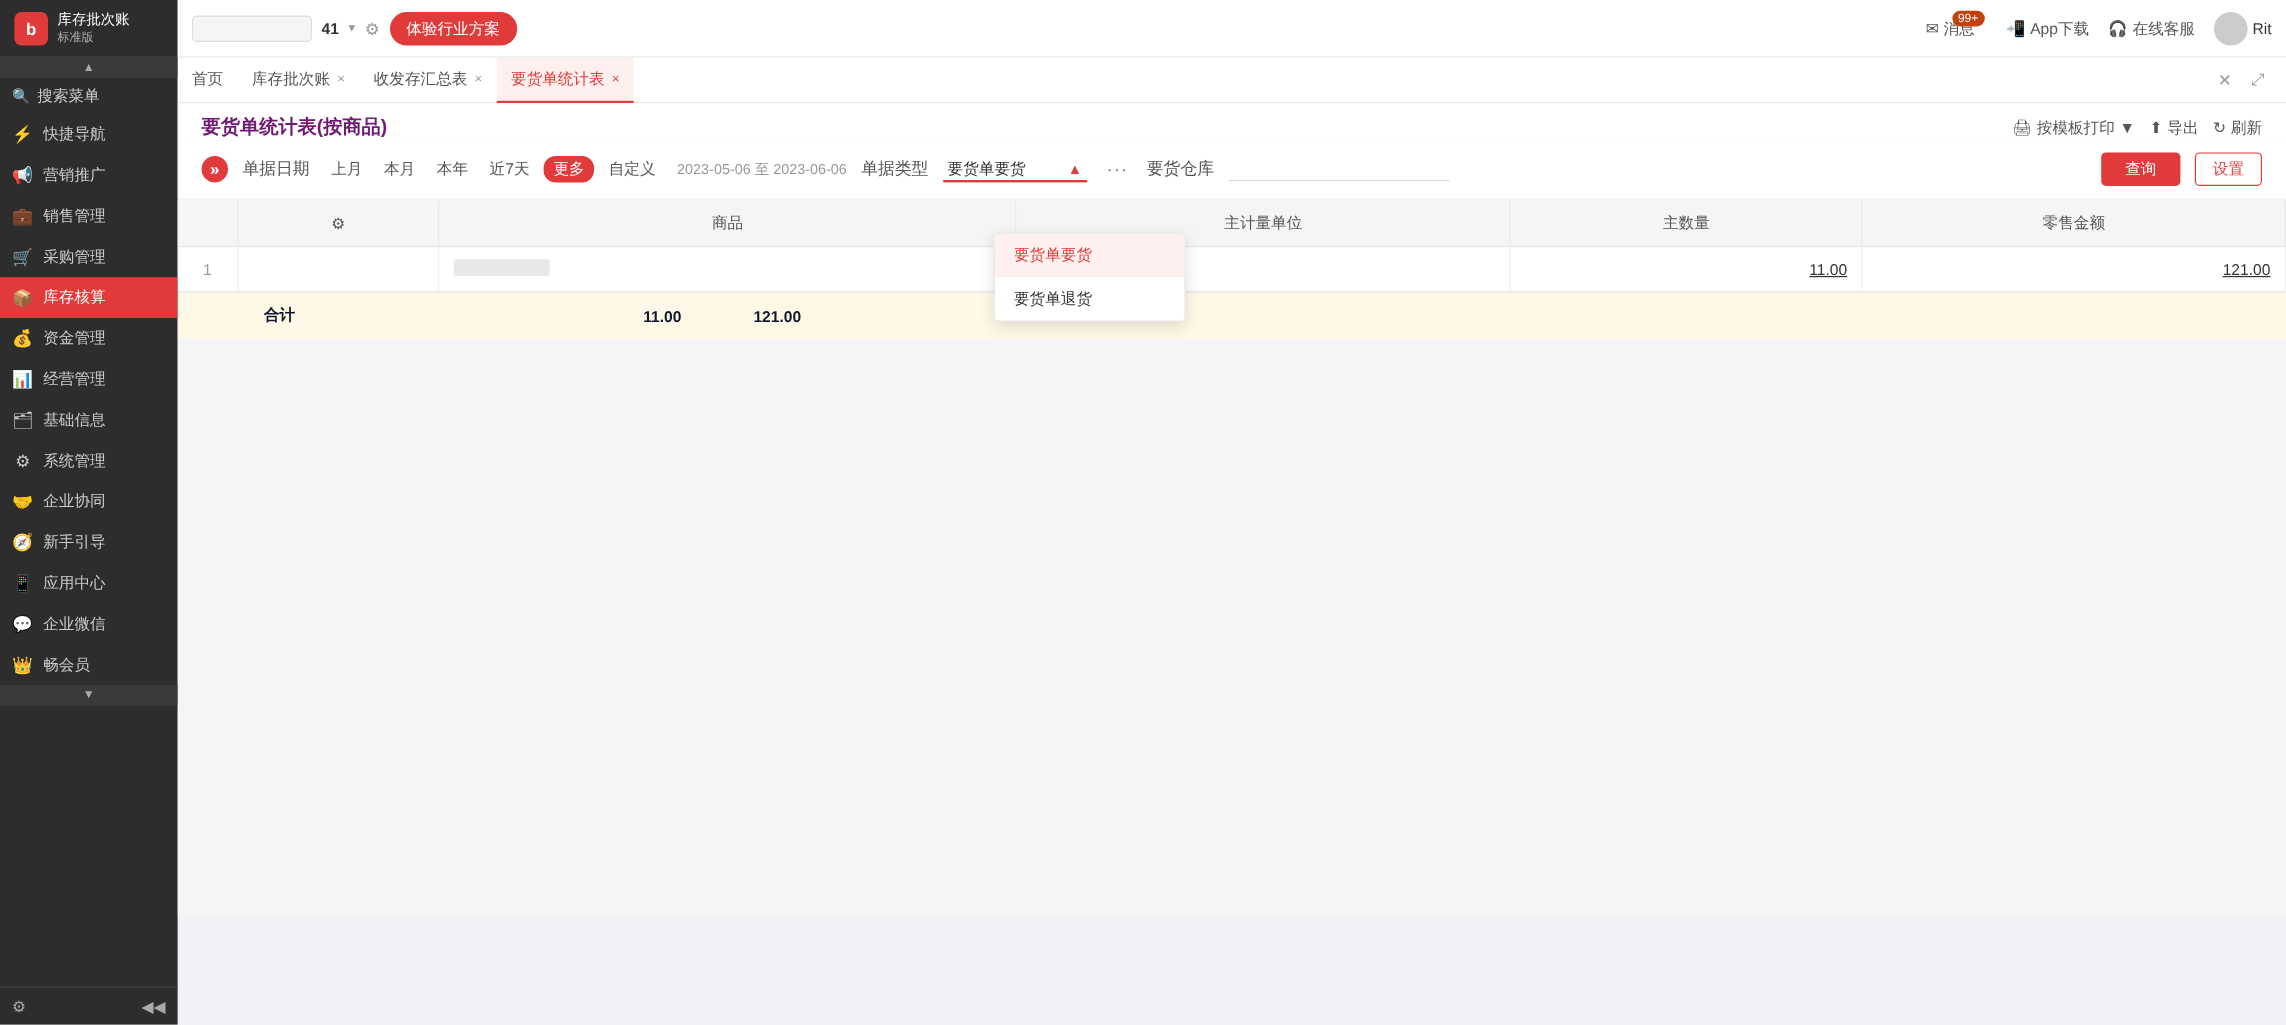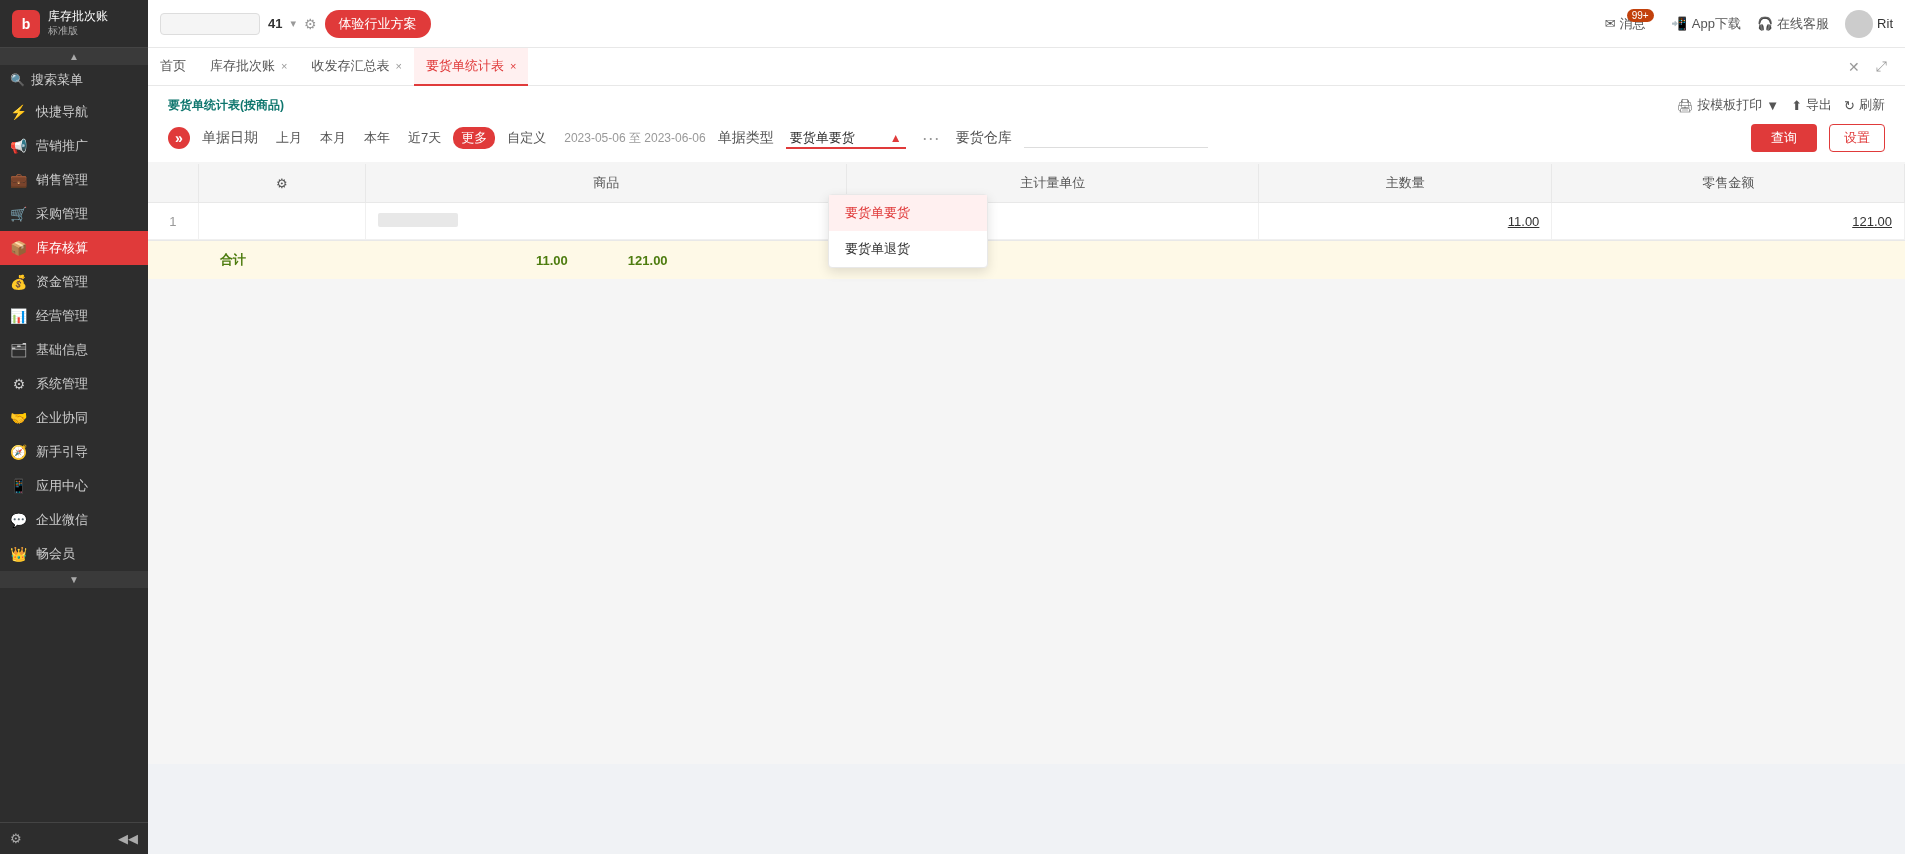--- a/index.html
+++ b/index.html
@@ -182,21 +182,21 @@
 
     
     .page-header {
       background: #fff;
       padding: 10px 20px 0 20px;
       display: flex;
       align-items: center;
       justify-content: space-between;
     }
     .page-title {
-      font-size: 12px; font-weight: bold; color: #0f766e;
+      font-size: 16px; font-weight: bold; color: #701a75;
     }
     .page-header-actions {
       display: flex; align-items: center; gap: 12px;
     }
     .print-btn, .export-btn, .refresh-btn {
       display: flex; align-items: center; gap: 4px;
       font-size: 13px; color: #555; cursor: pointer;
     }
 
     
@@ -332,21 +332,21 @@
 
     
     .table-footer {
       background: #fef9e7;
       border-top: 1px solid #e8e8e8;
       display: flex;
       align-items: center;
       padding: 10px 12px;
       font-size: 13px;
       font-weight: bold;
-      color: #4d7c0f;
+      color: #0f172a;
     }
     .footer-label { margin-left: 60px; }
     .footer-qty { margin-left: 290px; }
     .footer-amount { margin-left: 60px; }
 
     
     .product-placeholder {
       display: inline-block;
       width: 80px; height: 14px;
       background: #e8e8e8; border-radius: 2px;

